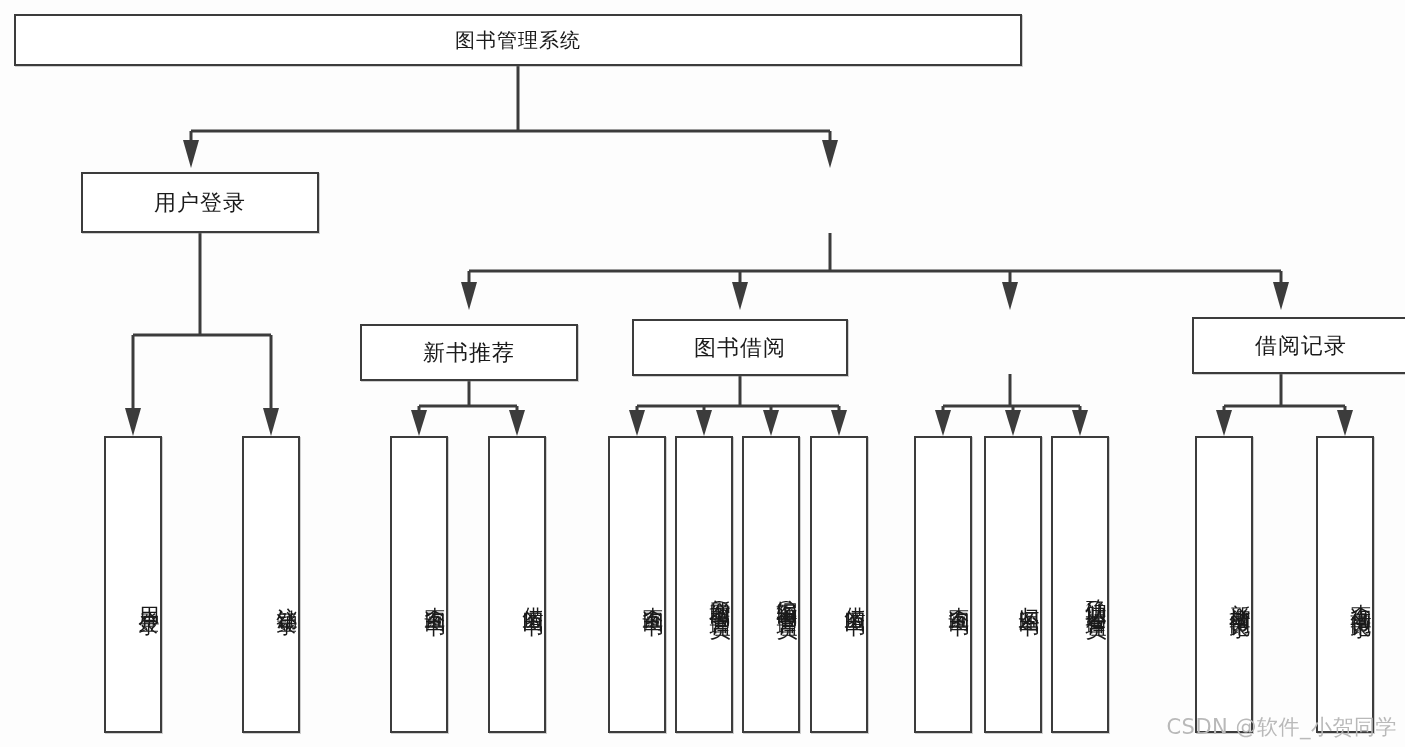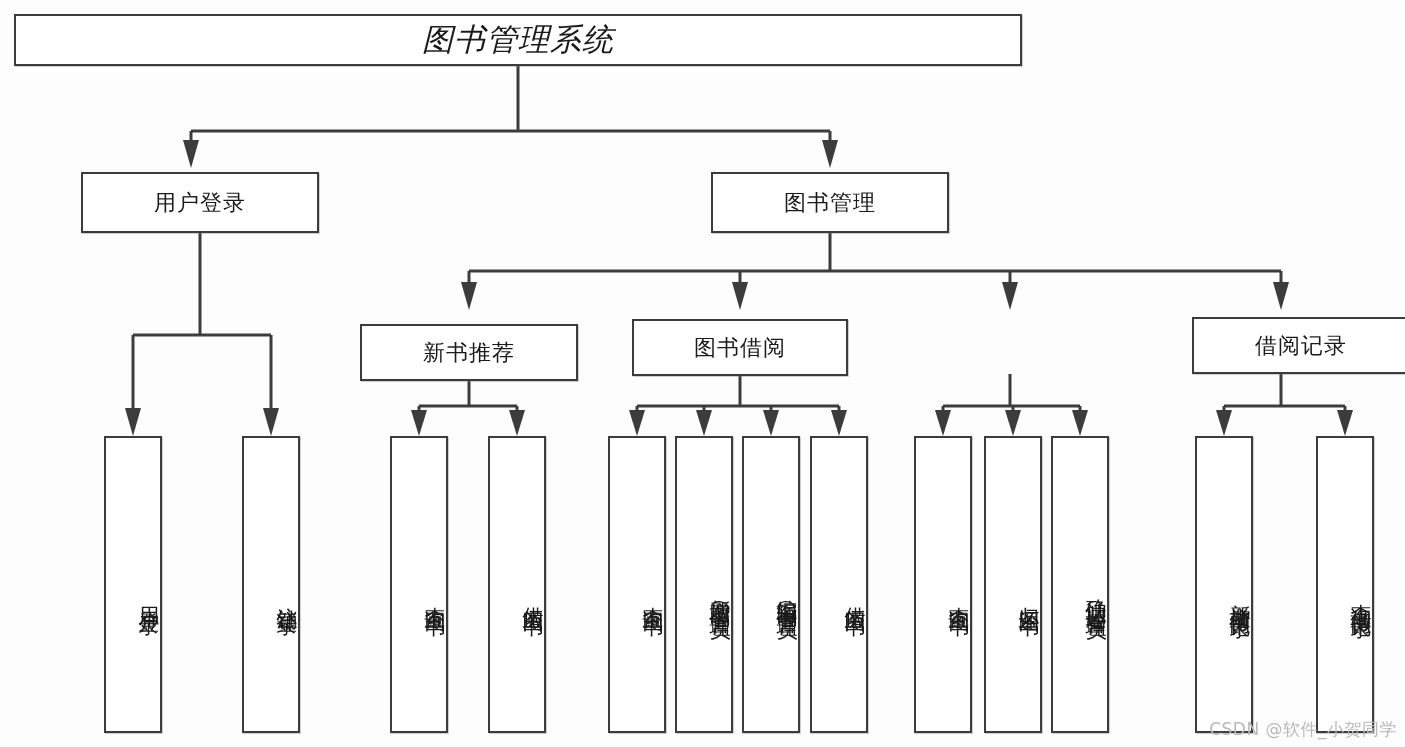--- a/index.html
+++ b/index.html
@@ -26,22 +26,21 @@
     align-items: center;
     justify-content: center;
     color: #1a1a1a;
     box-shadow: 1px 1px 0 rgba(120,120,120,0.35);
   }
   .node.h {
     font-size: 22px;
     letter-spacing: 1px;
   }
   .node.root {
-    font-size: 31px;
-    font-style: italic;
+    font-size: 20px;
   }
   .node.v {
     writing-mode: vertical-rl;
     text-orientation: upright;
     font-size: 21px;
     letter-spacing: 3px;
     padding-top: 22px;
     align-items: flex-start;
     justify-content: center;
   }
@@ -55,21 +54,21 @@
     left: 0;
     top: 0;
     width: 1405px;
     height: 747px;
     pointer-events: none;
   }
   .watermark {
     position: absolute;
     right: 8px;
     bottom: 6px;
-    font-size: 17px;
+    font-size: 21px;
     color: #b9b9b9;
     letter-spacing: 0.5px;
     white-space: nowrap;
   }
 </style>
 </head>
 <body>
 
 <div id="canvas">
 
@@ -142,21 +141,20 @@
       <polygon points="1080,436 1072,410 1088,410"></polygon>
 
       <polygon points="1224,436 1216,410 1232,410"></polygon>
       <polygon points="1345,436 1337,410 1353,410"></polygon>
     </g>
   </svg>
 
   <div class="node h root" style="left:14px; top:14px; width:1008px; height:52px;">图书管理系统</div>
 
   <div class="node h" style="left:81px; top:172px; width:238px; height:61px;">用户登录</div>
-  <div class="node h" style="left:711px; top:172px; width:238px; height:61px;">图书管理</div>
 
   <div class="node h" style="left:360px; top:324px; width:218px; height:57px;">新书推荐</div>
   <div class="node h" style="left:632px; top:319px; width:216px; height:57px;">图书借阅</div>
   <div class="node h" style="left:1172px; top:317px; width:218px; height:57px;margin-left:20px;">借阅记录</div>
 
   <div class="node v" style="left:104px; top:436px; width:58px; height:297px;">
     <span class="vtext">用户登录</span>
   </div>
   <div class="node v" style="left:242px; top:436px; width:58px; height:297px;">
     <span class="vtext">注销登录</span>

